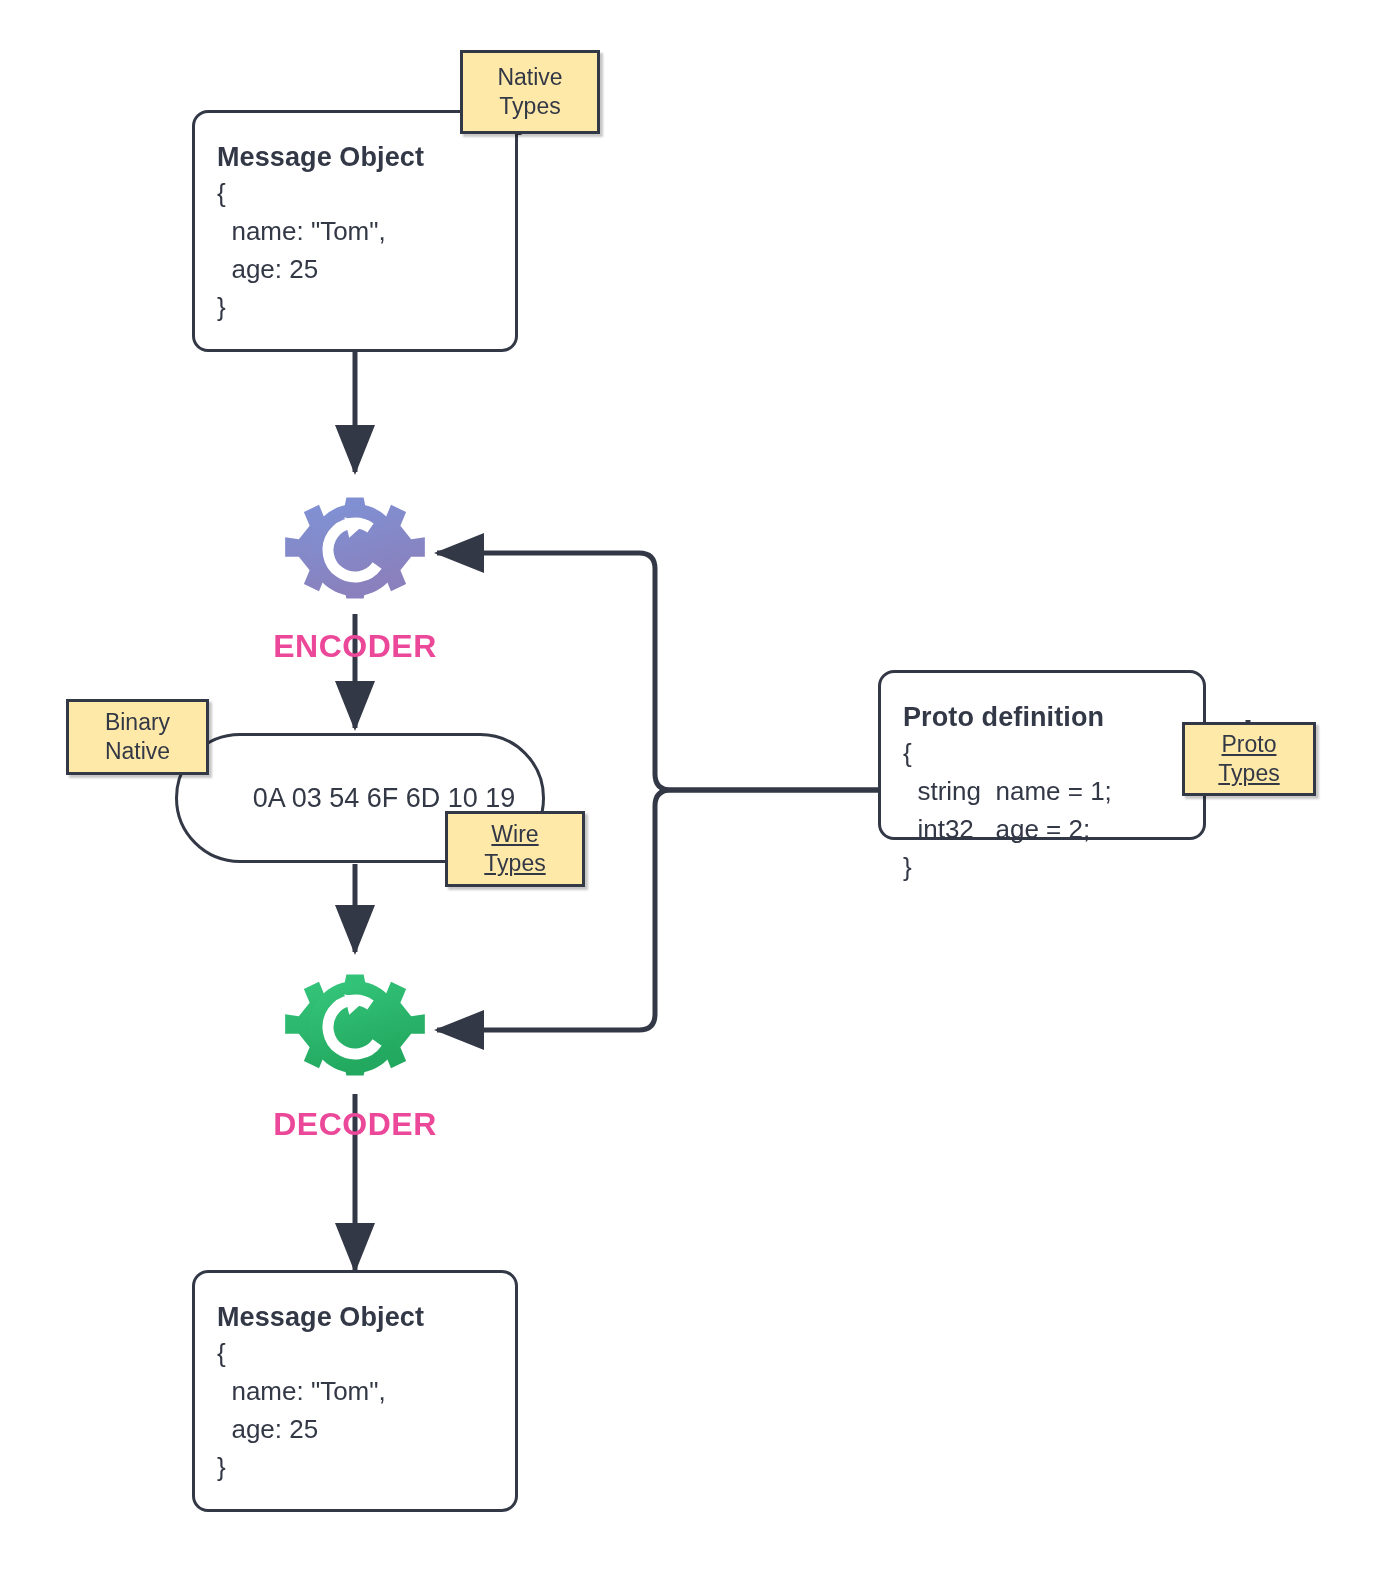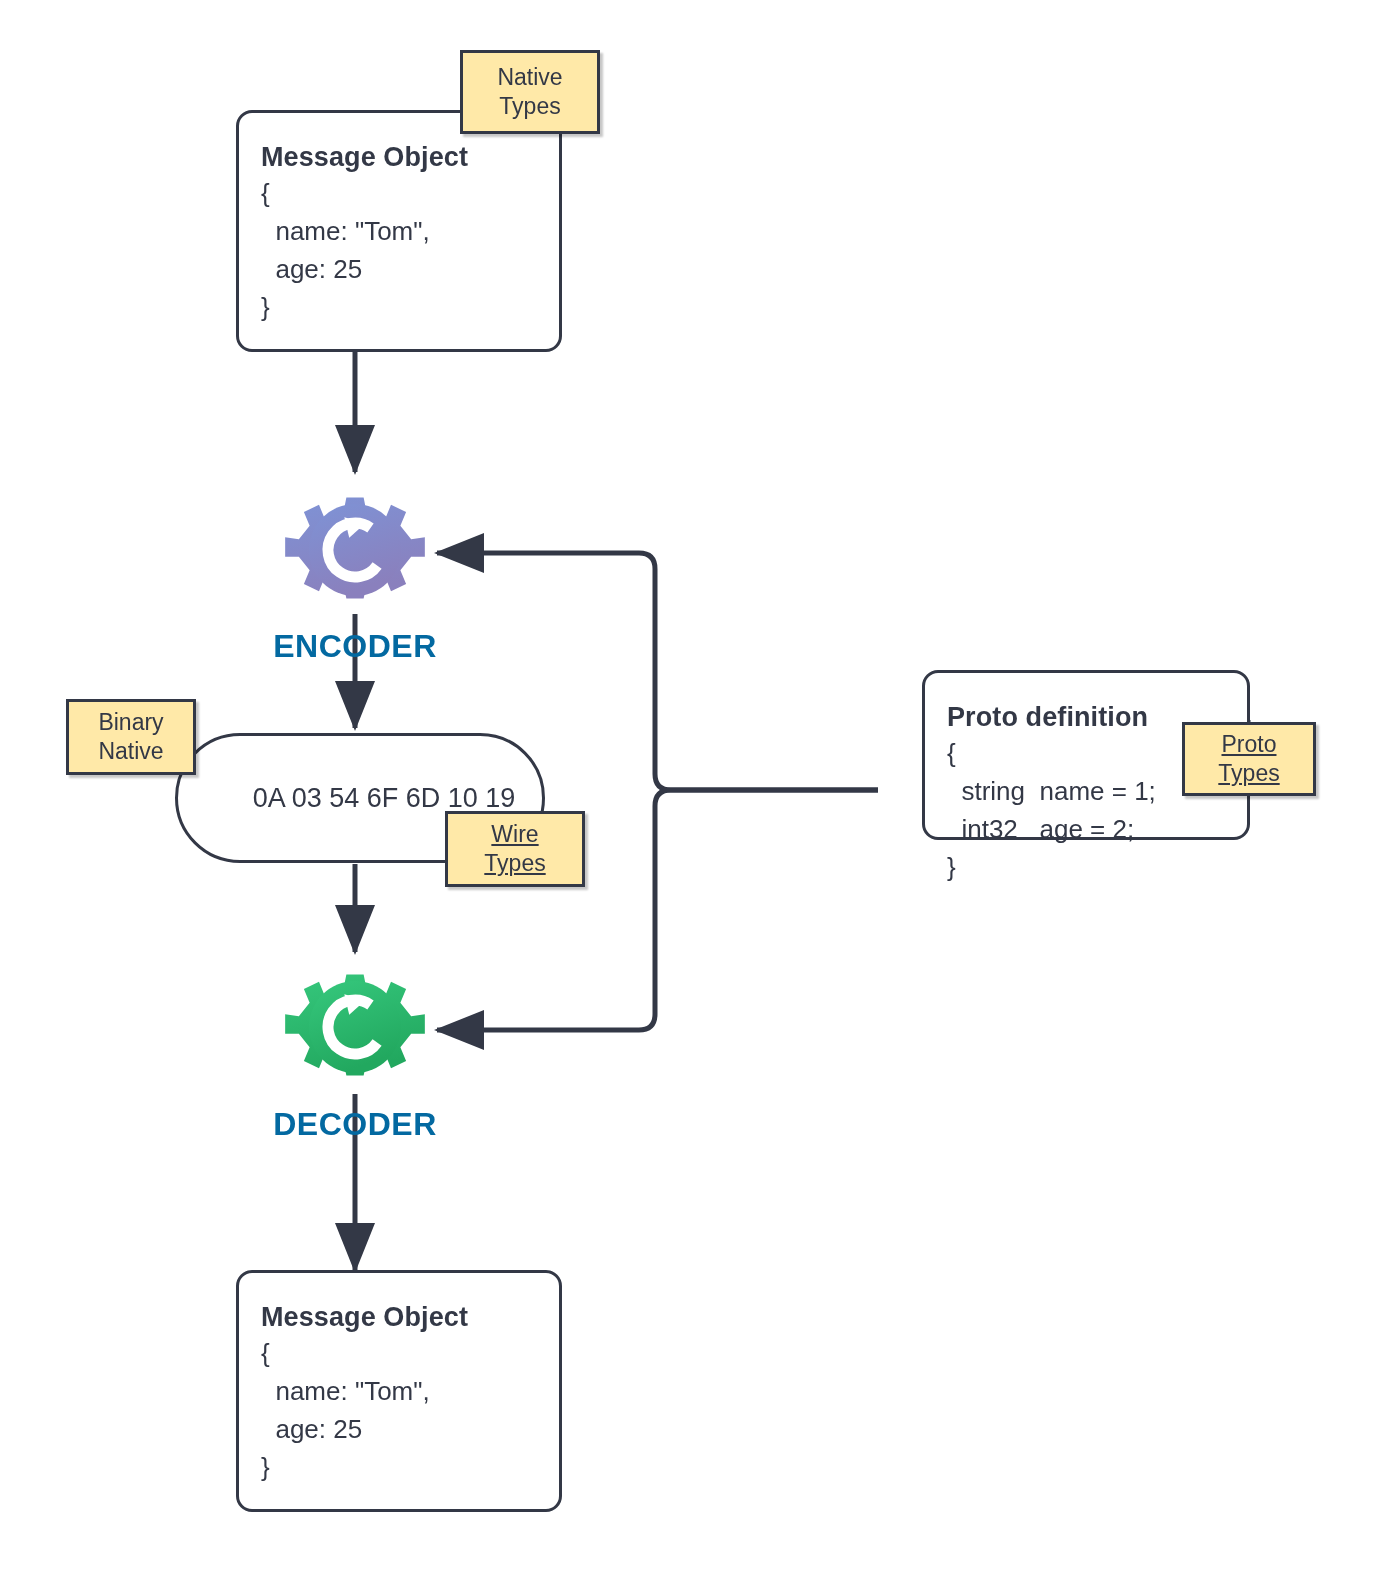--- a/index.html
+++ b/index.html
@@ -28,21 +28,20 @@
   }
 
   
   .node-box {
     position: absolute;
     background: #ffffff;
     border: 3px solid #333846;
     border-radius: 16px;
     box-sizing: border-box;
     padding: 26px 22px 32px 22px;
-    margin-left: 44px;
   }
   .node-title {
     font-size: 27px;
     font-weight: bold;
     color: #333846;
     line-height: 1.35;
     letter-spacing: 0.1px;
   }
   .node-code {
     font-size: 26px;
@@ -83,21 +82,21 @@
     font-size: 23px;
     line-height: 1.28;
     text-align: center;
     box-shadow: 3px 3px 2px rgba(0,0,0,0.22);
     z-index: 5;
   }
   .proc-label {
     position: absolute;
     font-size: 32px;
     font-weight: bold;
-    color: #0369a1;
+    color: #ec4899;
     letter-spacing: 0.5px;
     text-align: center;
     z-index: 6;
   }
 </style>
 </head>
 <body>
 
 <div id="canvas">
 
@@ -184,21 +183,21 @@
     <span>Native</span>
     <span>Types</span>
   </div>
 
   <div class="proc-label" style="left:205px; top:628px; width:300px;">ENCODER</div>
 
   <div class="stadium" style="left:175px; top:733px; width:370px; height:130px;">
     <span class="stadium-text">0A 03 54 6F 6D 10 19</span>
   </div>
 
-  <div class="tag" style="left:66px; top:699px; width:130px; height:76px;">
+  <div class="tag" style="left:66px; top:699px; width:143px; height:76px;">
     <span>Binary</span>
     <span>Native</span>
   </div>
 
   <div class="tag" style="left:445px; top:811px; width:140px; height:76px;text-decoration:underline;">
     <span>Wire</span>
     <span>Types</span>
   </div>
 
   <div class="proc-label" style="left:205px; top:1106px; width:300px;">DECODER</div>

